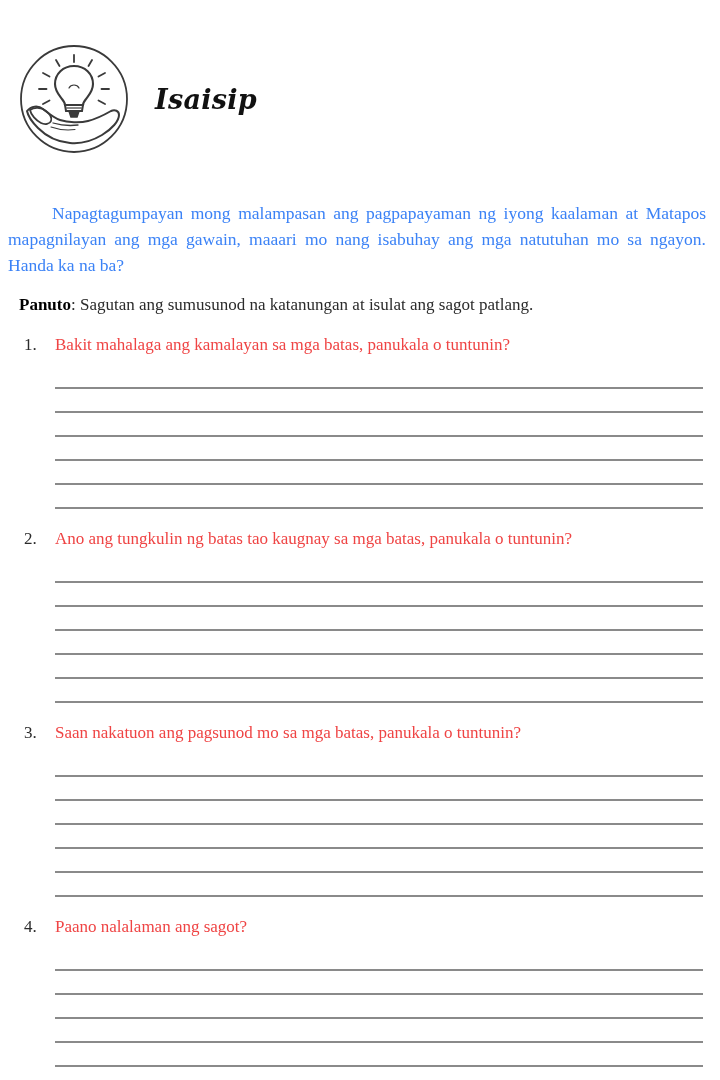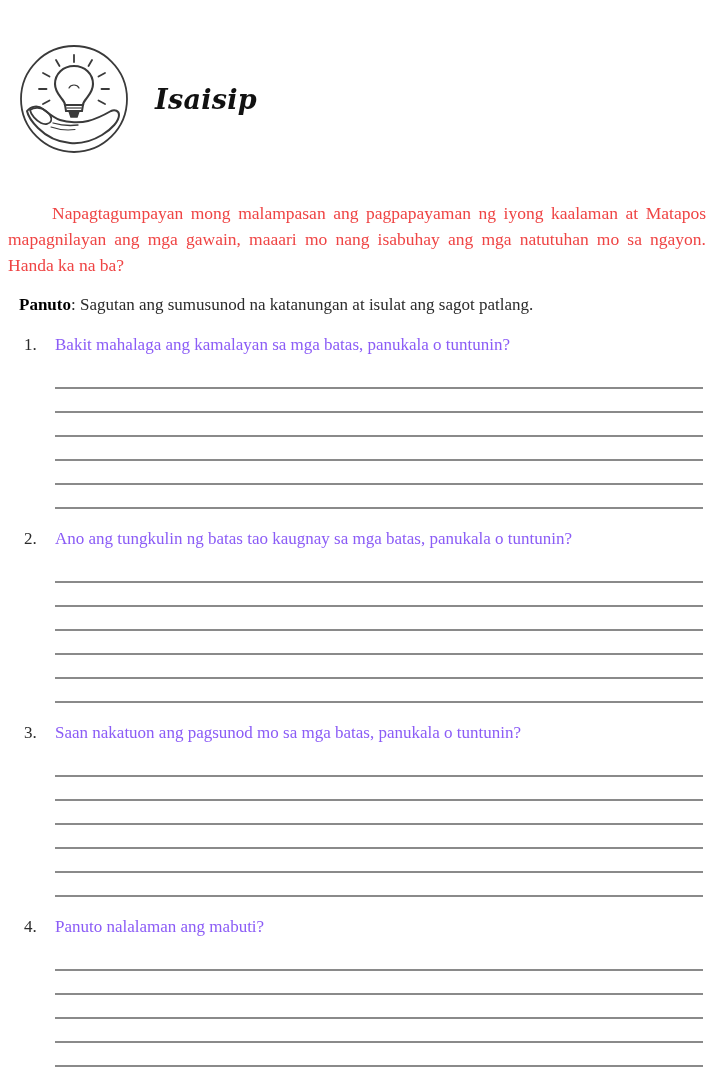--- a/index.html
+++ b/index.html
@@ -59,21 +59,21 @@
     top: 200px;
     width: 720px;
   }
 
   .intro {
     margin: 0 14px 0 8px;
     font-size: 17.5px;
     line-height: 26px;
     text-align: justify;
     text-indent: 44px;
-    color: #ef4444;
+    color: #3b82f6;
     -webkit-hyphens: none;
     hyphens: none;
   }
 
   .panuto {
     margin: 15px 14px 0 19px;
     font-size: 17px;
     line-height: 24px;
     color: #2b2b2b;
   }
@@ -102,21 +102,21 @@
     position: absolute;
     left: 24px;
     top: 0;
     font-size: 17px;
     line-height: 24px;
     color: #2b2b2b;
   }
   .question-text {
     font-size: 17px;
     line-height: 24px;
-    color: #8b5cf6;
+    color: #ef4444;
     text-align: justify;
     -webkit-hyphens: none;
     hyphens: none;
   }
   .question-text.justify-wrap {
     text-align-last: left;
   }
 
   .answer-lines {
     margin-top: 8px;
@@ -227,21 +227,21 @@
           <div class="answer-line"></div>
           <div class="answer-line"></div>
         </div>
       </div>
 
       <div class="q-spacer"></div>
 
       <div class="question-block">
         <div class="question-row">
           <span class="question-number">4.</span>
-          <div class="question-text">Panuto nalalaman ang mabuti?</div>
+          <div class="question-text">Paano nalalaman ang sagot?</div>
         </div>
         <div class="answer-lines">
           <div class="answer-line"></div>
           <div class="answer-line"></div>
           <div class="answer-line"></div>
           <div class="answer-line"></div>
           <div class="answer-line"></div>
           <div class="answer-line"></div>
         </div>
       </div>

